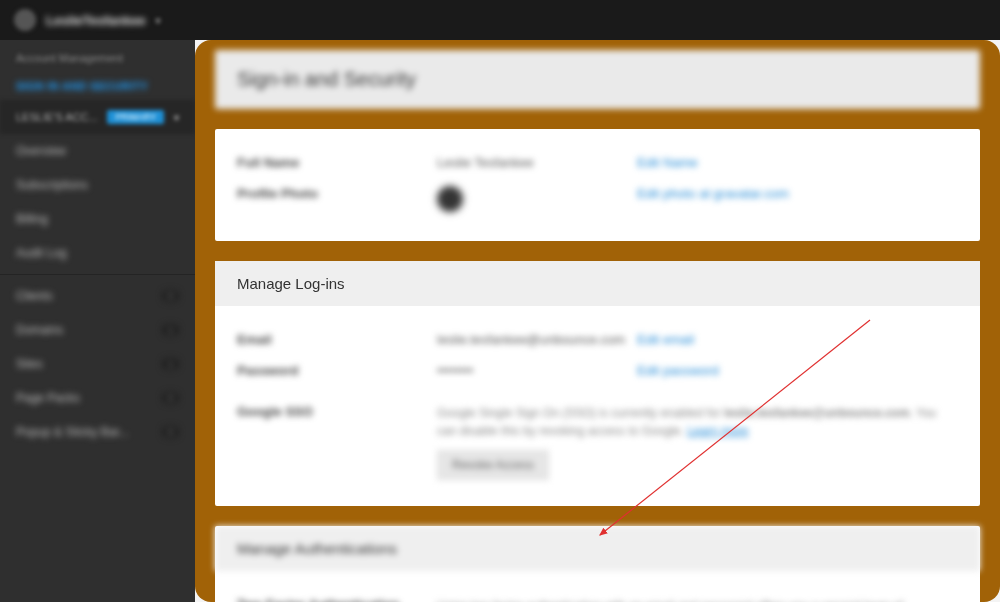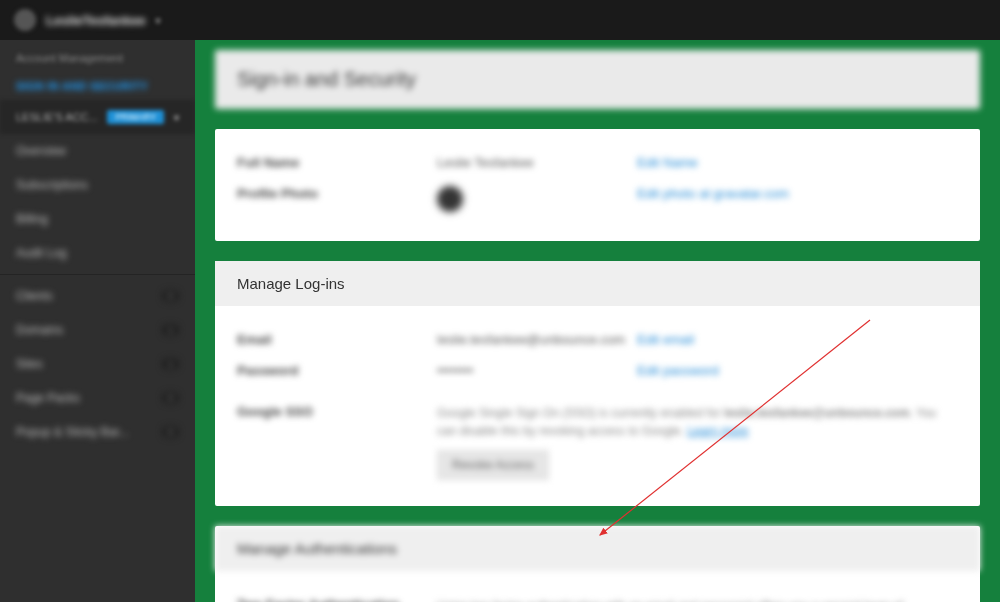--- a/index.html
+++ b/index.html
@@ -7,21 +7,21 @@
 
 
 .topbar { height: 40px; background: #1a1a1a; display: flex; align-items: center; padding: 0 14px; }
 .topbar .avatar { width: 22px; height: 22px; border-radius: 50%; background: #555; margin-right: 10px; filter: blur(2px); }
 .topbar .username { color: #e0e0e0; font-size: 13px; font-weight: 600; filter: blur(3px); }
 .topbar .chev { color: #aaa; margin-left: 10px; font-size: 10px; filter: blur(2px); }
 
 
 .wrap { display: flex; height: calc(100% - 40px); }
 .sidebar { width: 195px; background: #2f2f2f; color: #ccc; font-size: 12px; overflow: hidden; }
-.main { flex: 1; overflow: auto; background: #15803d; }
+.main { flex: 1; overflow: auto; background: #a16207; border-radius: 16px; }
 
 
 .side-header { padding: 12px 16px 8px; color: #888; font-size: 11px; filter: blur(2px); }
 .side-link-active { padding: 8px 16px; color: #1ea0ff; font-weight: 700; font-size: 11px; letter-spacing: 0.3px; filter: blur(3px); }
 .side-acct { padding: 10px 16px; background: #262626; color: #aaa; font-size: 11px; display: flex; align-items: center; justify-content: space-between; filter: blur(2px); }
 .side-acct .badge { background: #1e90d6; color: #fff; font-size: 9px; padding: 2px 8px; border-radius: 2px; }
 .side-acct .chev2 { font-size: 10px; color: #bbb; }
 .side-item { padding: 10px 16px; color: #bbb; font-size: 12px; display: flex; align-items: center; justify-content: space-between; filter: blur(3px); }
 .side-item .count { background: #1f1f1f; border-radius: 10px; font-size: 9px; padding: 1px 6px; color: #888; }
 .side-sep { height: 1px; background: #242424; margin: 4px 0; }

